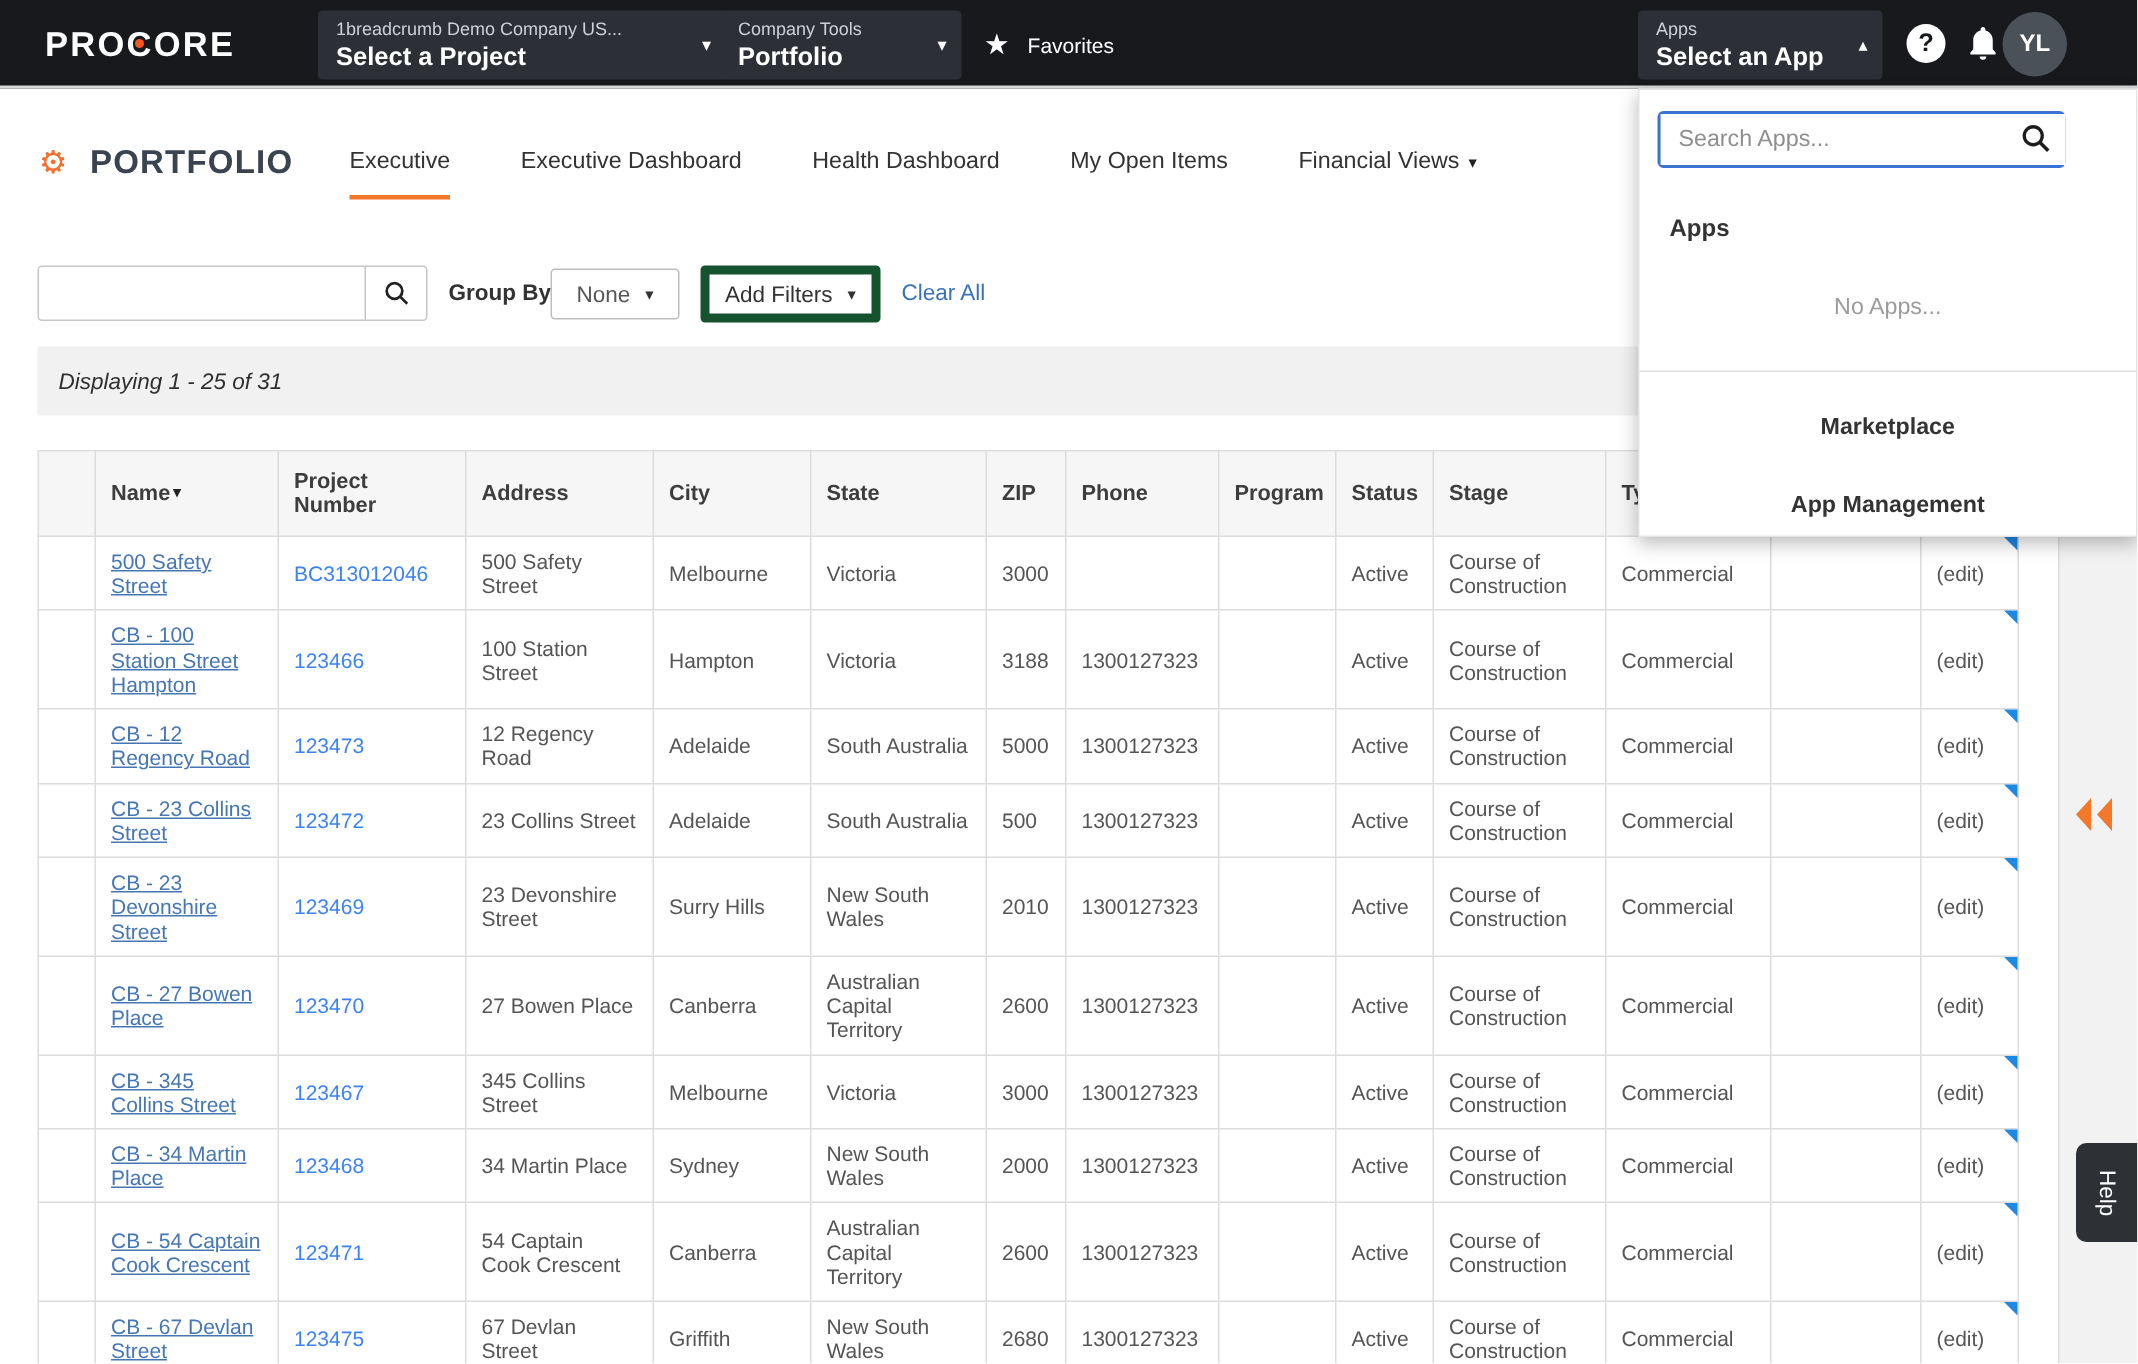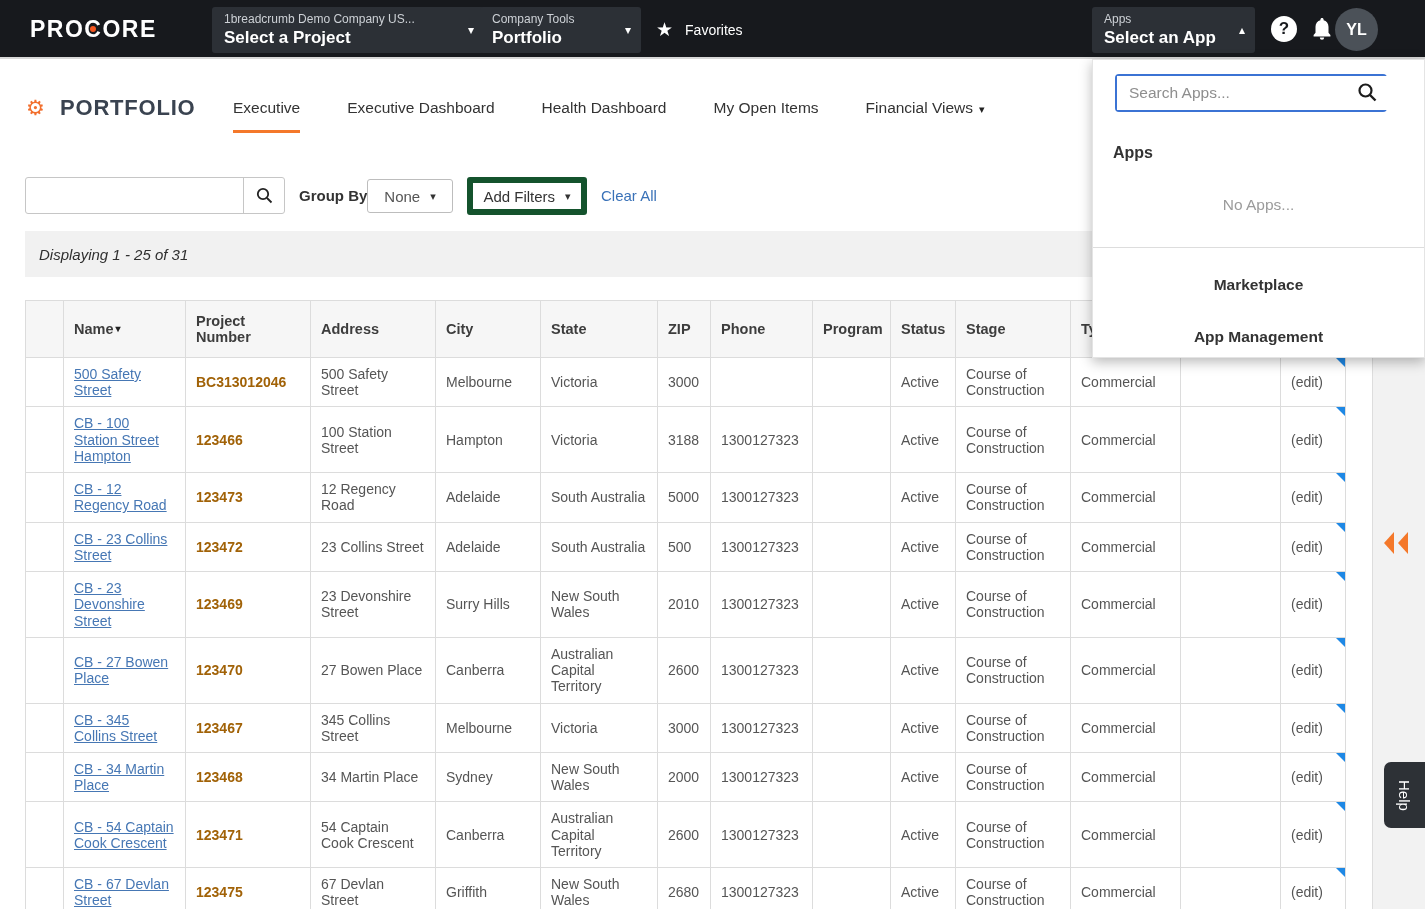--- a/index.html
+++ b/index.html
@@ -46,33 +46,33 @@
 
   
   .displaying-bar { position:absolute; left:25px; top:231px; width:1320px; height:46px; background:#f1f1f1; display:flex; align-items:center; }
   .displaying-text { font-style:italic; font-size:15px; color:#2f2f2f; margin-left:14px; }
 
   
   .projects-table { position:absolute; left:25px; top:300px; width:1320px; border-collapse:collapse; table-layout:fixed; background:#fff; }
   .projects-table th { background:#f6f6f6; border:1px solid #dcdcdc; font-size:14.5px; font-weight:bold; color:#3d3d3d; text-align:left; padding:12px 10px; height:45px; }
   .projects-table td { border:1px solid #dcdcdc; font-size:14px; color:#555; padding:8px 10px; height:48px; vertical-align:middle; line-height:1.16; position:relative; }
   .projects-table a.name-link { color:#4677b4; text-decoration:underline; cursor:pointer; }
-  .projects-table a.num-link { color:#a16207; text-decoration:none; cursor:pointer;font-weight:bold; }
+  .projects-table a.num-link { color:#3b82f6; text-decoration:none; cursor:pointer; }
   .projects-table a.edit-link { color:#555; text-decoration:none; cursor:pointer; }
   .sort-caret { font-size:10px; color:#222; margin-left:2px; vertical-align:2px; }
   .corner-flag { position:absolute; top:0; right:0; width:0; height:0; border-top:9px solid #1e88e5; border-left:9px solid transparent; }
 
   
   .right-rail { position:absolute; left:1372px; top:59px; width:53px; height:850px; background:#f2f2f2; border-left:1px solid #ddd; z-index:10; }
   .collapse-icon { position:absolute; left:1381px; top:529px; width:30px; height:28px; cursor:pointer; z-index:11; }
   .help-tab { position:absolute; left:1384px; top:762px; width:41px; height:66px; background:#2d3136; border-radius:7px 0 0 7px; color:#fff; font-size:15px; display:flex; align-items:center; justify-content:center; writing-mode:vertical-rl; cursor:pointer; z-index:12; }
 
   
   .apps-panel { position:absolute; left:1092px; top:59px; width:333px; height:299px; background:#fff; border:1px solid #e4e4e4; box-shadow:0 4px 12px rgba(0,0,0,0.28); z-index:50; }
-  .apps-search { position:absolute; left:12px; top:14px; width:272px; height:38px; border:2px solid #3b73d4; border-radius:4px; background:#0c4a6e;margin-left:10px; }
+  .apps-search { position:absolute; left:12px; top:14px; width:272px; height:38px; border:2px solid #3b73d4; border-radius:4px; background:#0c4a6e; }
   .apps-search input { position:absolute; left:0; top:0; width:270px; height:34px; border:none; outline:none; padding:0 12px; font-size:15.5px; color:#333; font-family:"Liberation Sans",sans-serif; }
   .apps-search input::placeholder { color:#8e8e8e; }
   .apps-search .apps-search-icon { position:absolute; right:8px; top:6px; }
   .apps-heading { position:absolute; left:20px; top:84px; font-size:16px; font-weight:bold; color:#333; }
   .no-apps { position:absolute; left:0; top:136px; width:100%; text-align:center; font-size:15.5px; color:#9b9b9b; }
   .apps-divider { position:absolute; left:0; top:187px; width:100%; border-top:1px solid #ddd; }
   .apps-link { position:absolute; left:0; width:100%; text-align:center; font-size:15.5px; font-weight:bold; color:#333; cursor:pointer; }
   .link-marketplace { top:216px; }
   .link-appmgmt { top:268px; }
 </style>

